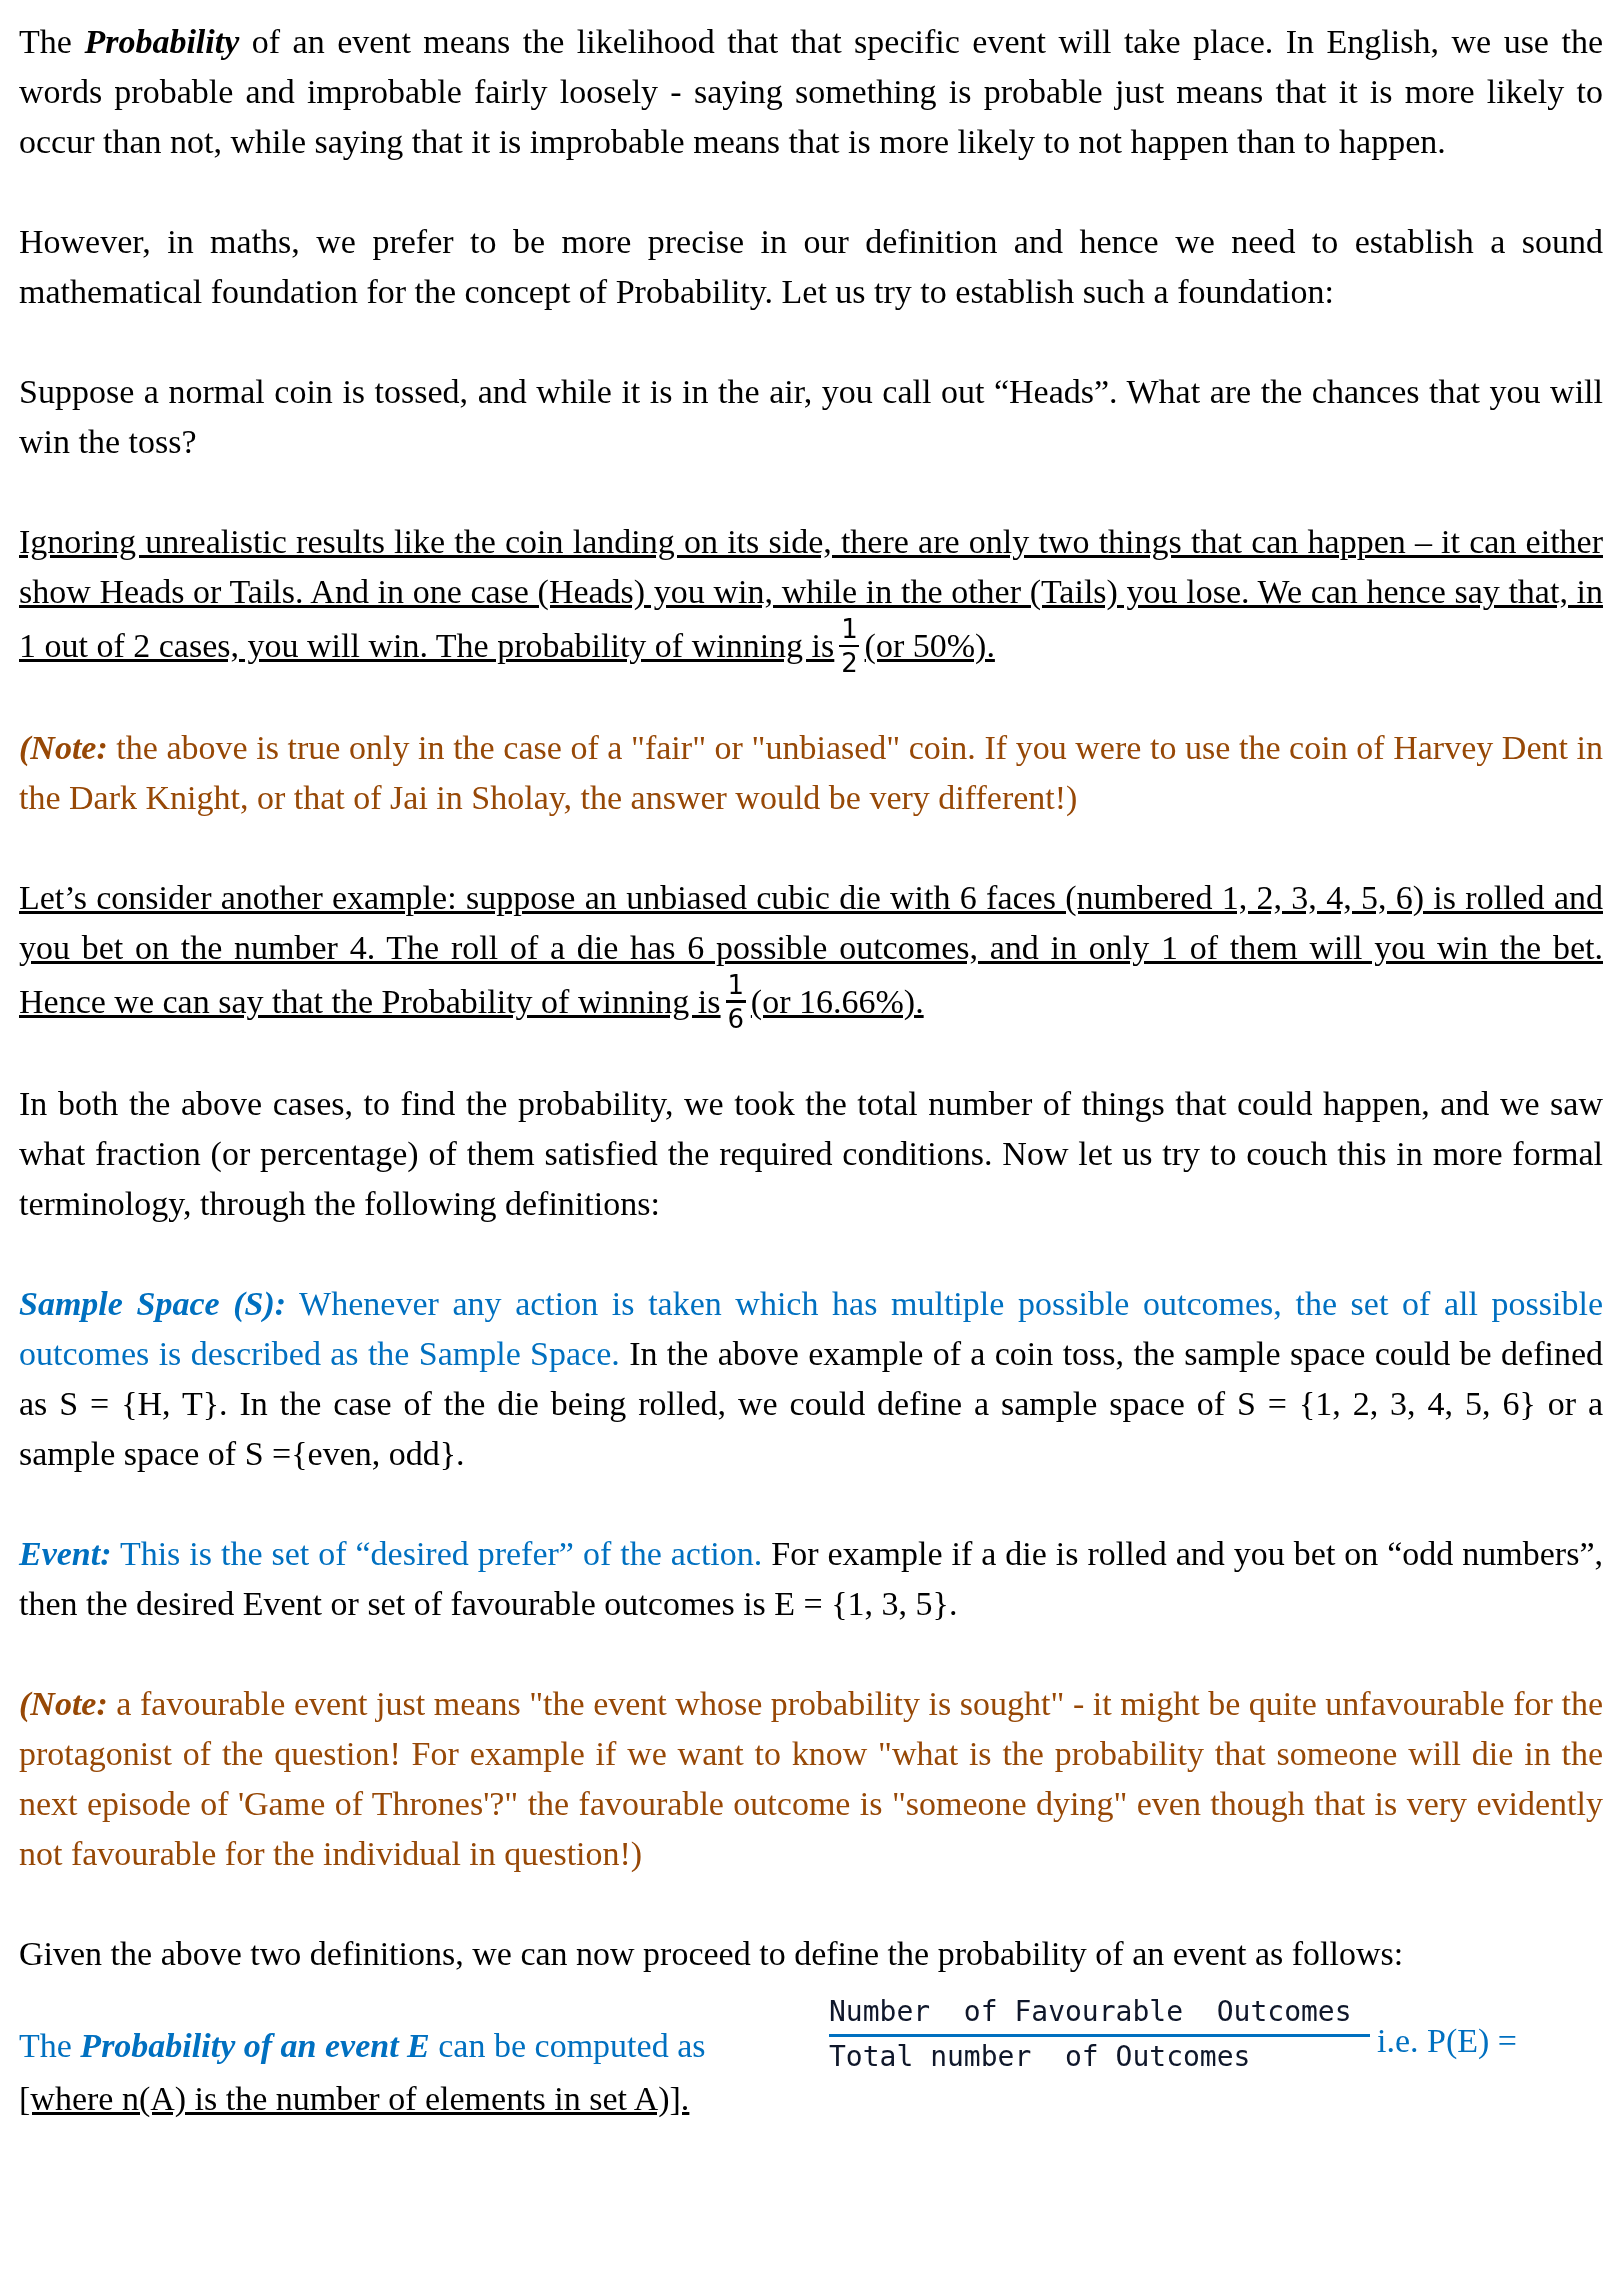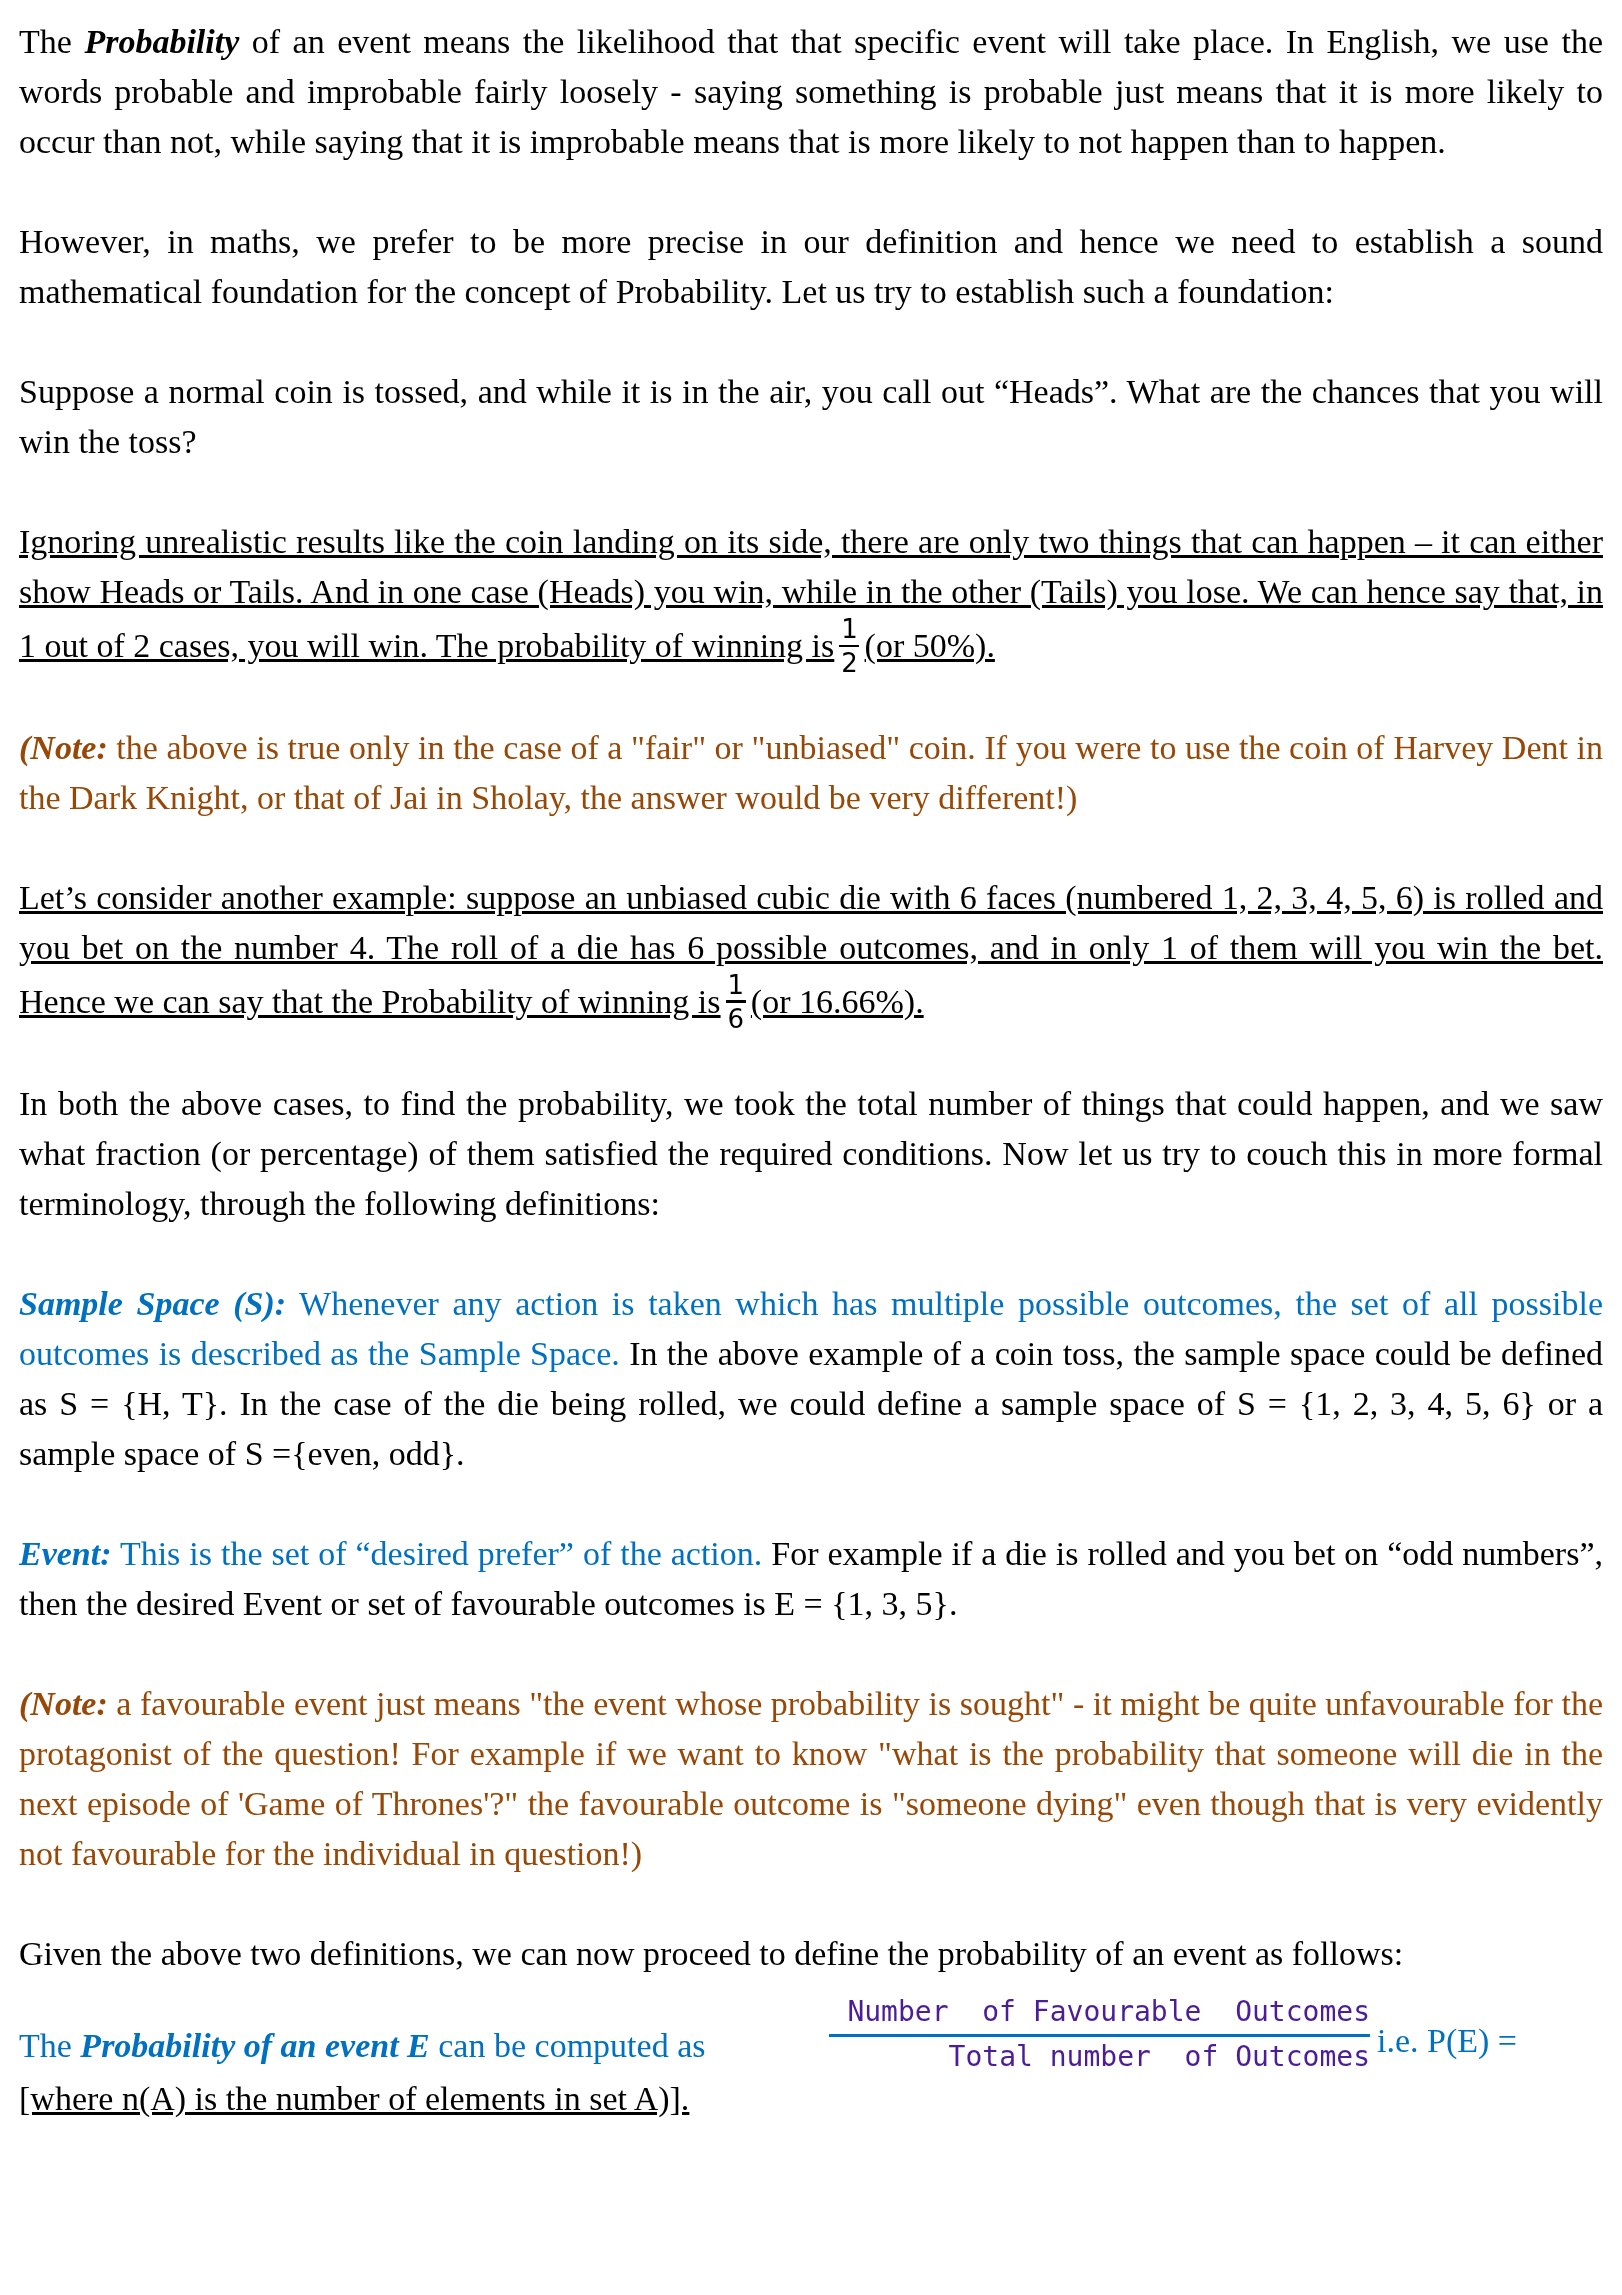--- a/index.html
+++ b/index.html
@@ -53,25 +53,25 @@
     position: absolute;
     left: 0;
     top: 28px;
     white-space: nowrap;
   }
   .big-frac {
     position: absolute;
     left: 810px;
     top: 0;
     width: 541px;
-    text-align: right;
+    text-align: left;
     font-family: "DejaVu Sans Mono", monospace;
     font-size: 28px;
     line-height: 38px;
-    color: #4c1d95;
+    color: #0f172a;
   }
   .big-frac .bar { height: 2.6px; background: #0070C0; margin: 3.5px 0 1.7px 0; }
   .ie {
     position: absolute;
     left: 1358px;
     top: 23.6px;
     color: #0070C0;
     white-space: nowrap;
   }
   .small-frac {

